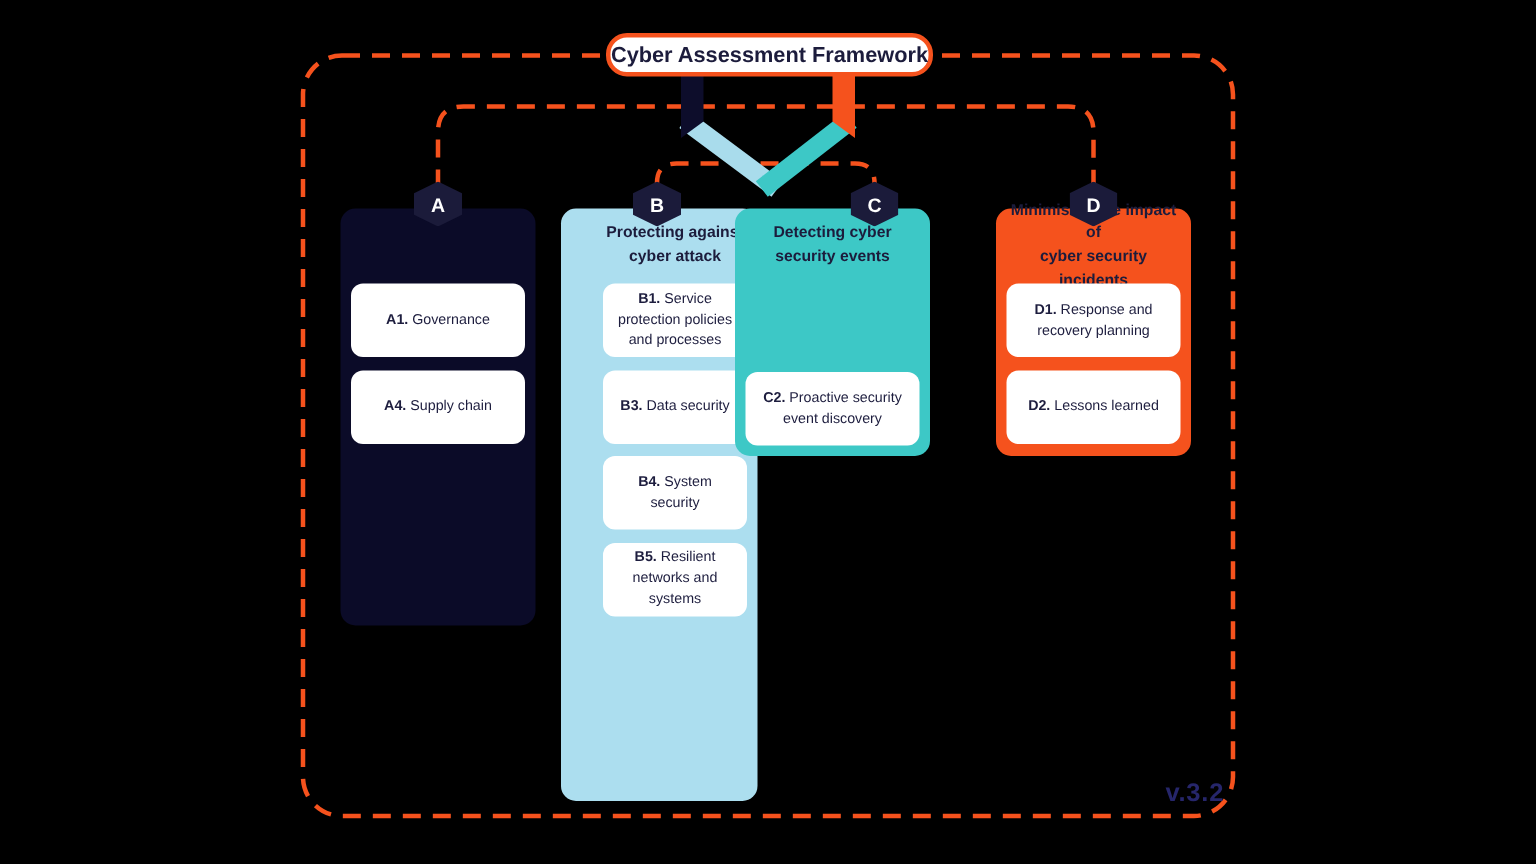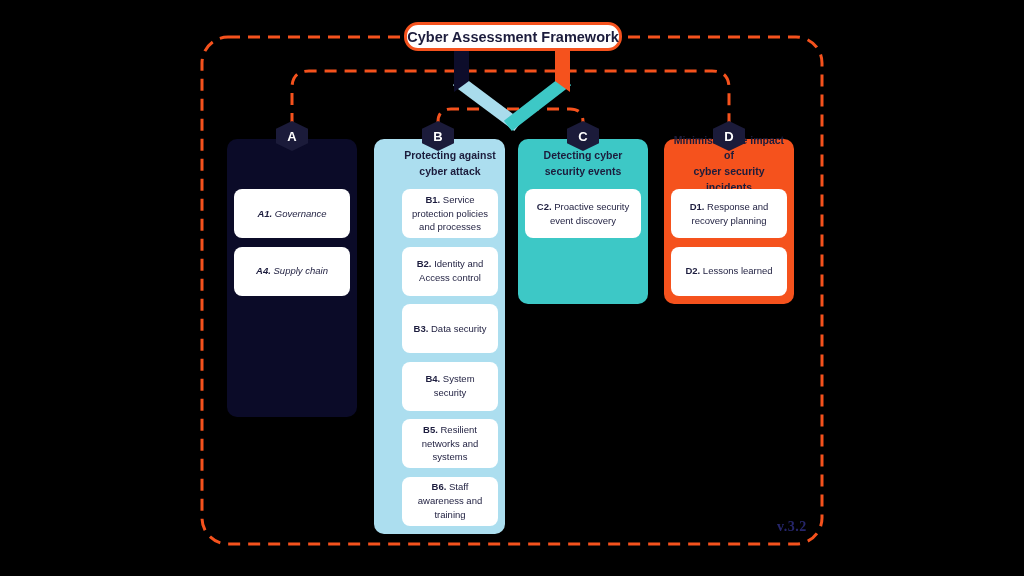--- a/index.html
+++ b/index.html
@@ -18,21 +18,21 @@
     position:absolute; left:404px; top:22px; width:212px; height:23px;
     background:#fff; border:3px solid var(--orange,#F5521D); border-radius:14px;
     display:flex; align-items:center; justify-content:center;
     font-weight:bold; font-size:14.5px; color:var(--navy-text,#1C1C3C);
   }
 
   .card {
     position:absolute; top:139px; border-radius:10px;
     display:flex; flex-direction:column; padding:0 7px 7px; box-sizing:border-box;
   }
-  .theme-navy      { background:var(--navy-card,#0B0B28);font-style:italic; }
+  .theme-navy      { background:var(--navy-card,#0B0B28); }
   .theme-lightblue { background:var(--lightblue,#ACDEEF);padding-left:28px; }
   .theme-teal      { background:var(--teal,#3DC8C6); }
   .theme-orange    { background:var(--orange,#F5521D); }
 
   .card-header {
     height:50px; flex:0 0 auto; display:flex; align-items:center; justify-content:center;
     text-align:center; font-weight:bold; font-size:10.5px; line-height:1.5;
     color:var(--navy-text,#1C1C3C); white-space:pre-line;
   }
   .card-items { display:flex; flex-direction:column; gap:8.5px; }
@@ -47,23 +47,22 @@
   .hex-badge {
     position:absolute; top:121px; width:32px; height:30px;
     background:var(--hex,#1B1B3A);
     clip-path:polygon(50% 0%, 100% 26%, 100% 74%, 50% 100%, 0% 74%, 0% 26%);
     display:flex; align-items:center; justify-content:center;
     color:#fff; font-weight:bold; font-size:13px;
   }
 
   .version-label {
     position:absolute; left:777px; top:519px;
-    font-weight:bold; font-size:14px; color:var(--version,#26266B);
+    font-weight:bold; font-size:17px; color:var(--version,#26266B);
     letter-spacing:0.5px;
-    font-family:Liberation Serif, serif;
   }
 </style>
 </head>
 <body>
 
 <div class="stage" style="--orange: #F5521D; --teal: #3DC8C6; --lightblue: #ACDEEF; --chev-blue: #A9DCEC; --chev-navy: #0D0D2B; --navy-card: #0B0B28; --hex: #1B1B3A; --navy-text: #1C1C3C; --item-text: #1D1D3E; --version: #26266B;">
 
   <svg class="overlay" viewBox="0 0 1024 576">
     <rect class="dash" x="202" y="37" width="620" height="507" rx="26"></rect>
     <path class="dash" d="M 292 125 L 292 88 Q 292 71 309 71 L 712 71 Q 729 71 729 88 L 729 125"></path>
@@ -93,38 +92,32 @@
       </div>
       <div class="hex-badge" style="left: 276px;">A</div>
       <div class="card theme-lightblue" style="left: 374px; width: 131px; height: 395px;">
         <div class="card-header">Protecting against
 cyber attack</div>
         <div class="card-items">
           <div class="card-item">
             <span><b>B1.</b> Service protection policies and processes</span>
           </div>
           <div class="card-item">
-            <span><b>B2.</b> Identity and Access control</span>
-          </div>
-          <div class="card-item">
             <span><b>B3.</b> Data security</span>
           </div>
           <div class="card-item">
             <span><b>B4.</b> System security</span>
           </div>
           <div class="card-item">
             <span><b>B5.</b> Resilient networks and systems</span>
           </div>
-          <div class="card-item">
-            <span><b>B6.</b> Staff awareness and training</span>
-          </div>
         </div>
       </div>
       <div class="hex-badge" style="left: 422px;">B</div>
-      <div class="card theme-teal" style="left: 518px; width: 130px; height: 165px;">
+      <div class="card theme-teal" style="left: 490px; width: 130px; height: 165px; justify-content: space-between;">
         <div class="card-header">Detecting cyber
 security events</div>
         <div class="card-items">
           <div class="card-item">
             <span><b>C2.</b> Proactive security event discovery</span>
           </div>
         </div>
       </div>
       <div class="hex-badge" style="left: 567px;">C</div>
       <div class="card theme-orange" style="left: 664px; width: 130px; height: 165px;">

